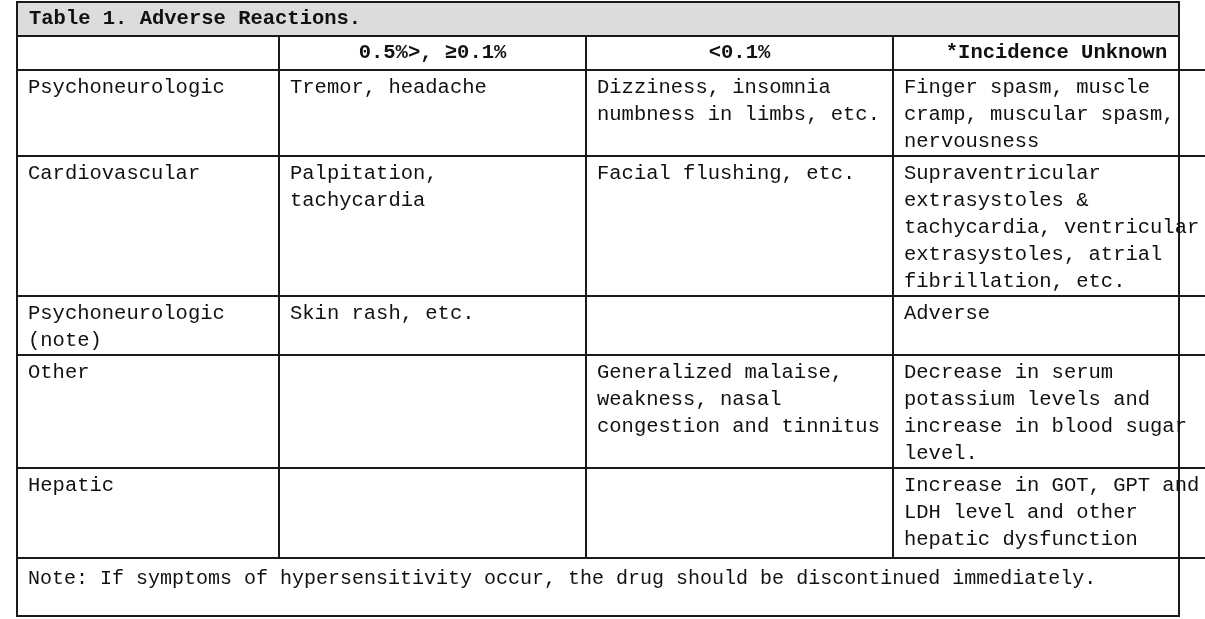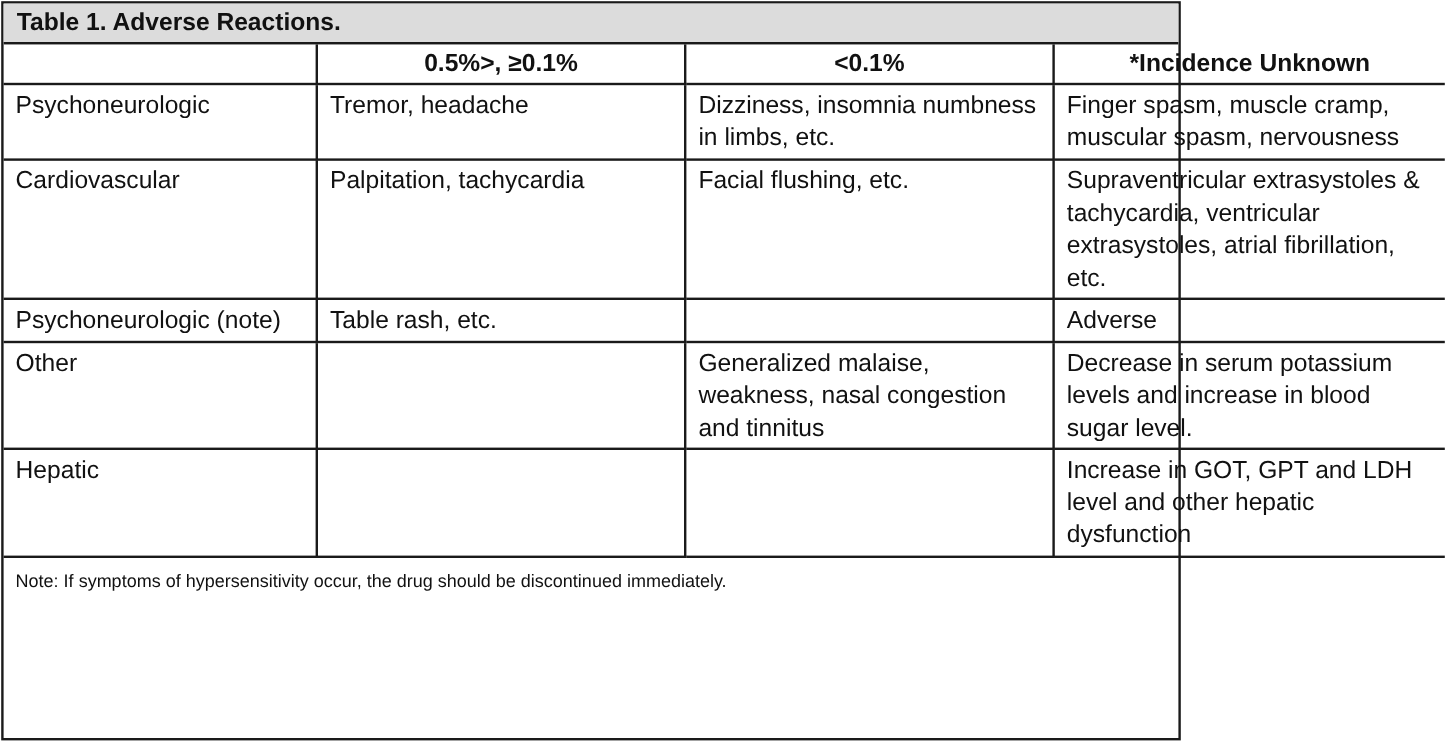--- a/index.html
+++ b/index.html
@@ -1,25 +1,25 @@
 <!DOCTYPE html>
 <html><head>
 <meta charset="utf-8">
 <style>
   html, body { margin:0; padding:0; background:#ffffff; }
   body { width:1205px; height:619px; overflow:hidden; font-family:"Liberation Sans", sans-serif; color:#111; }
-  .wrap { position:absolute; left:1px; top:1px; width:983px; height:616px; border:2px solid #1a1a1a; box-sizing:border-box; }
+  .wrap { position:absolute; left:16px; top:1px; width:1164px; height:616px; border:2px solid #1a1a1a; box-sizing:border-box;font-family:Liberation Mono, monospace; }
   .title-bar { height:34px; background:#dcdcdc; border-bottom:2px solid #1a1a1a; box-sizing:border-box; padding-left:11px; font-weight:bold; font-size:20.5px; line-height:32px; }
   table { border-collapse:collapse; width:100%; table-layout:fixed; }
   td, th { border:2px solid #1a1a1a; vertical-align:top; padding:3px 10px 0 10px; font-size:20.5px; line-height:27px; font-weight:normal; text-align:left; box-sizing:border-box; }
   tr > *:first-child { border-left:none; }
   tr > *:last-child { border-right:none; }
   thead tr:first-child > * { border-top:none; }
   th { text-align:center; font-weight:bold; padding-top:2px; }
-  .notes { padding:6px 0 0 10px; font-size:15px; line-height:27px; }
+  .notes { padding:6px 0 0 10px; font-size:20px; line-height:27px; }
   .notes .indent { padding-left:14px; text-indent:-8px; }
 </style>
 </head>
 <body>
 
 <div class="wrap">
   <div class="title-bar">Table 1. Adverse Reactions.</div>
   <table>
     <colgroup>
       <col style="width:261px">
@@ -43,21 +43,21 @@
         <td>Finger spasm, muscle cramp, muscular spasm, nervousness</td>
       </tr>
       <tr style="height:116px">
         <td>Cardiovascular</td>
         <td>Palpitation, tachycardia</td>
         <td>Facial flushing, etc.</td>
         <td>Supraventricular extrasystoles &amp; tachycardia, ventricular extrasystoles, atrial fibrillation, etc.</td>
       </tr>
       <tr style="height:36px">
         <td>Psychoneurologic (note)</td>
-        <td>Table rash, etc.</td>
+        <td>Skin rash, etc.</td>
         <td></td>
         <td>Adverse</td>
       </tr>
       <tr style="height:89px">
         <td>Other</td>
         <td></td>
         <td>Generalized malaise, weakness, nasal congestion and tinnitus</td>
         <td>Decrease in serum potassium levels and increase in blood sugar level.</td>
       </tr>
       <tr style="height:90px">

